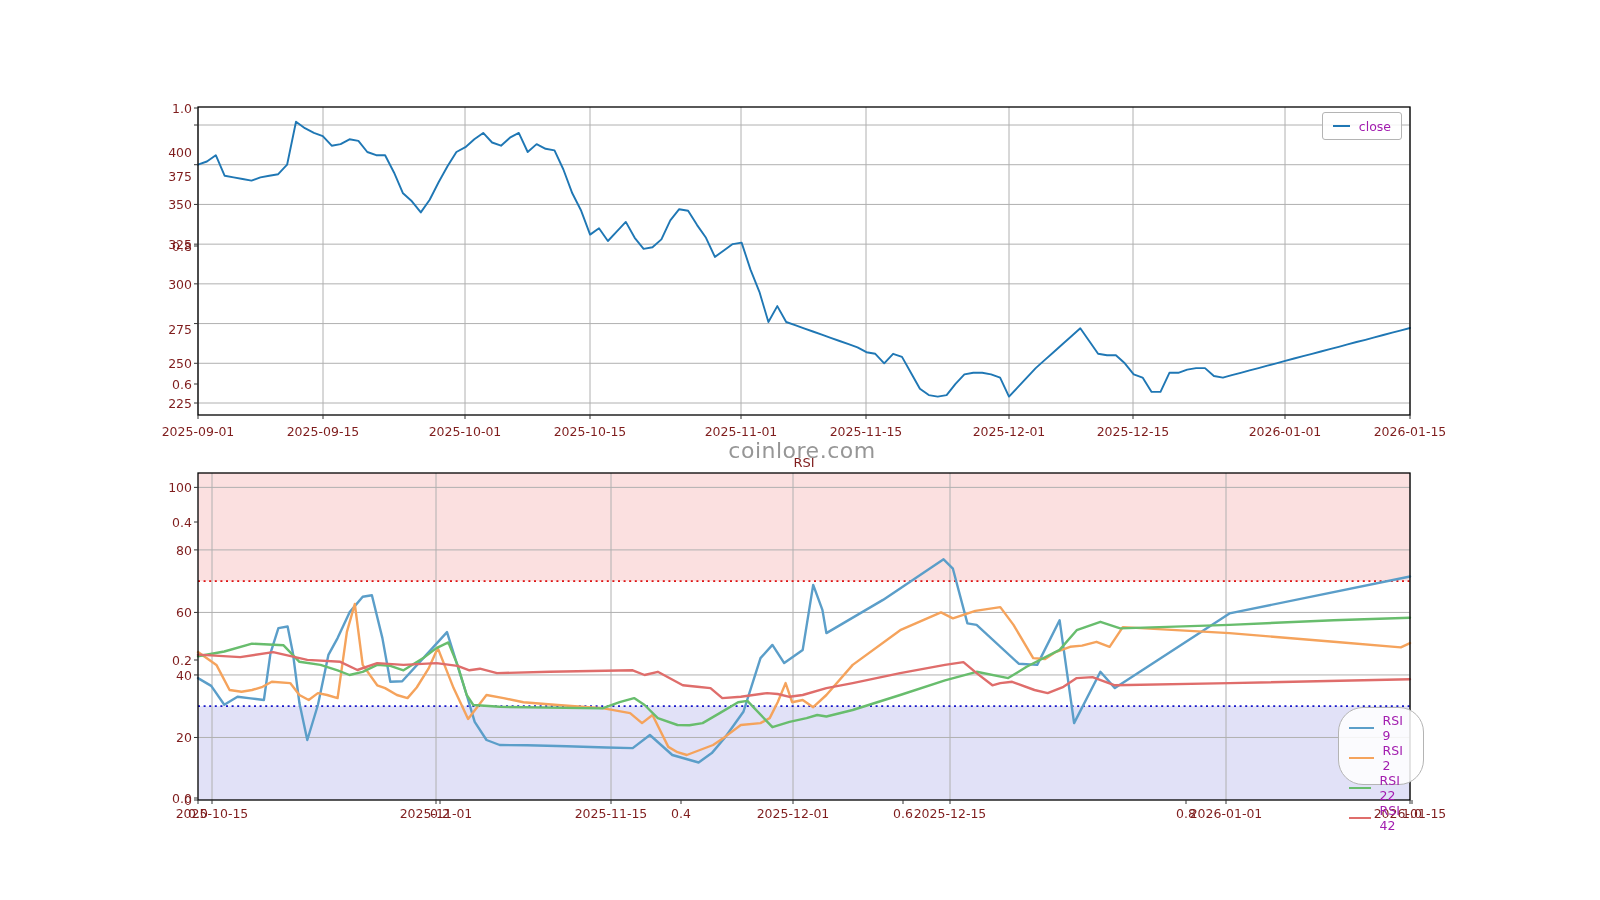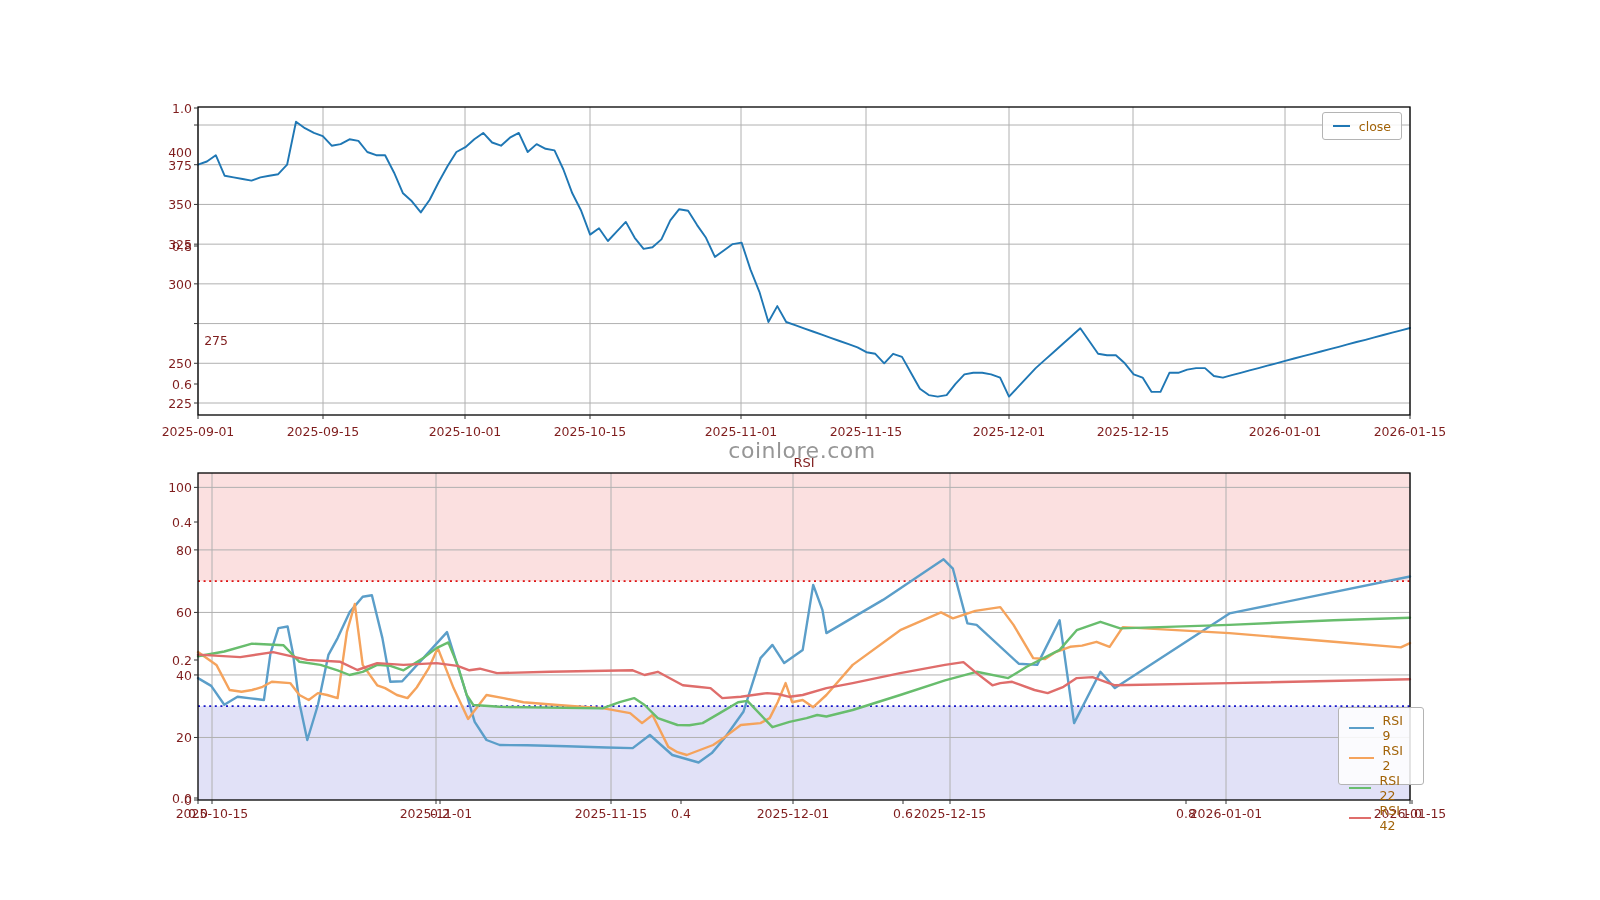--- a/index.html
+++ b/index.html
@@ -5,24 +5,24 @@
   html,body{margin:0;padding:0;}
   body{width:1600px;height:900px;background:#ffffff;font-family:"DejaVu Sans",sans-serif;overflow:hidden;}
   .fig{position:relative;width:1600px;height:900px;background:#ffffff;}
   #plot{position:absolute;left:0;top:0;}
   .tick-label{position:absolute;font-size:12.5px;color:#7f1d1d;white-space:nowrap;line-height:15px;}
   .xlab{transform:translateX(-50%);}
   .ylab{transform:translate(-100%,-50%);}
   .watermark{position:absolute;left:802px;top:438px;transform:translateX(-50%);font-size:22px;color:#969696;letter-spacing:0.5px;}
   .panel-title{position:absolute;left:804px;top:455px;transform:translateX(-50%);font-size:13px;color:#7f1d1d;}
   .legend{position:absolute;background:rgba(255,255,255,0.85);border:1px solid #b4b4b4;border-radius:3px;padding:5px 10px;display:flex;flex-direction:column;justify-content:space-around;}
-  .legend-row{display:flex;align-items:center;gap:9px;font-size:12.5px;color:#a16207;}
+  .legend-row{display:flex;align-items:center;gap:9px;font-size:12.5px;color:#a21caf;}
   .legend-swatch{display:inline-block;width:26px;height:0;border-top-width:2.5px;border-top-style:solid;}
   #legend-price{left:1322px;top:112px;width:58px;height:16px;}
-  #legend-rsi{left:1338px;top:707px;width:64px;height:66px;}
+  #legend-rsi{left:1338px;top:707px;width:64px;height:66px;border-radius:25px;}
 </style>
 </head>
 <body>
 
 <div class="fig">
   <svg id="plot" width="1600" height="900">
       <rect x="198" y="473" width="1212" height="108.1663479923518" fill="#fbe0e0"></rect>
       <rect x="198" y="706.2141491395794" width="1212" height="93.78585086042062" fill="#e1e1f7"></rect>
       <line x1="198" x2="198" y1="107" y2="415" stroke="#b0b0b0" stroke-width="1"></line>
       <line x1="323" x2="323" y1="107" y2="415" stroke="#b0b0b0" stroke-width="1"></line>
@@ -113,25 +113,25 @@
       <div class="tick-label xlab" style="left: 465px; top: 424px;">2025-10-01</div>
       <div class="tick-label xlab" style="left: 590px; top: 424px;">2025-10-15</div>
       <div class="tick-label xlab" style="left: 741px; top: 424px;">2025-11-01</div>
       <div class="tick-label xlab" style="left: 866px; top: 424px;">2025-11-15</div>
       <div class="tick-label xlab" style="left: 1009px; top: 424px;">2025-12-01</div>
       <div class="tick-label xlab" style="left: 1133px; top: 424px;">2025-12-15</div>
       <div class="tick-label xlab" style="left: 1285px; top: 424px;">2026-01-01</div>
       <div class="tick-label xlab" style="left: 1410px; top: 424px;">2026-01-15</div>
       <div class="tick-label ylab" style="left: 192px; top: 403px;">225</div>
       <div class="tick-label ylab" style="left: 192px; top: 363.286px;">250</div>
-      <div class="tick-label ylab" style="left: 192px; top: 340px; margin-left: 36px;">275</div>
+      <div class="tick-label ylab" style="left: 192px; top: 329px;">275</div>
       <div class="tick-label ylab" style="left: 192px; top: 283.857px;">300</div>
       <div class="tick-label ylab" style="left: 192px; top: 244.143px;">325</div>
       <div class="tick-label ylab" style="left: 192px; top: 204.429px;">350</div>
-      <div class="tick-label ylab" style="left: 192px; top: 165px;">375</div>
+      <div class="tick-label ylab" style="left: 192px; top: 176px;">375</div>
       <div class="tick-label ylab" style="left: 192px; top: 107px; margin-top: 45px;">400</div>
       <div class="tick-label xlab" style="left: 212px; top: 806px;">2025-10-15</div>
       <div class="tick-label xlab" style="left: 436px; top: 806px;">2025-11-01</div>
       <div class="tick-label xlab" style="left: 611px; top: 806px;">2025-11-15</div>
       <div class="tick-label xlab" style="left: 793px; top: 806px;">2025-12-01</div>
       <div class="tick-label xlab" style="left: 950px; top: 806px;">2025-12-15</div>
       <div class="tick-label xlab" style="left: 1226px; top: 806px;">2026-01-01</div>
       <div class="tick-label xlab" style="left: 1410px; top: 806px;">2026-01-15</div>
       <div class="tick-label ylab" style="left: 192px; top: 800px;">0</div>
       <div class="tick-label ylab" style="left: 192px; top: 737.476px;">20</div>

